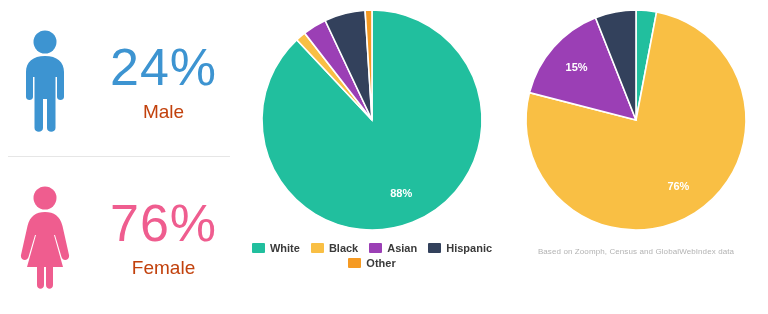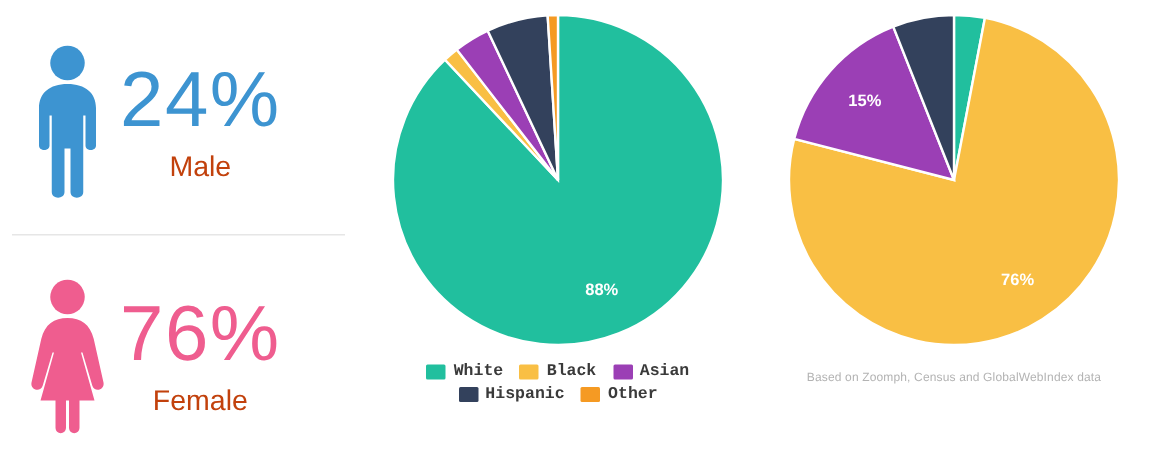--- a/index.html
+++ b/index.html
@@ -47,21 +47,21 @@
     height: 1px;
     background: #e6e6e6;
   }
   .gender-figure {
     width: 62px;
     flex: 0 0 62px;
     height: 106px;
     position: relative;
   }
   .gender-text {
-    margin-left: 4px;
+    margin-left: 34px;
     text-align: center;
   }
   .pct {
     font-size: 52px;
     line-height: 1;
     font-weight: 300;
     letter-spacing: 1px;
   }
   .pct.male-pct { color: #3d94d1; }
   .pct.female-pct { color: #ef5d8f; }
@@ -104,21 +104,20 @@
     justify-content: center;
     align-items: center;
     width: 250px;
     margin-top: 4px;
     gap: 3px 11px;
   }
   .legend-item {
     display: flex;
     align-items: center;
     gap: 5px;
-    font-family: Liberation Mono, monospace;
   }
   .legend-swatch {
     width: 13px;
     height: 10px;
     border-radius: 1px;
     display: inline-block;
   }
   .legend-text {
     font-size: 11px;
     font-weight: bold;

